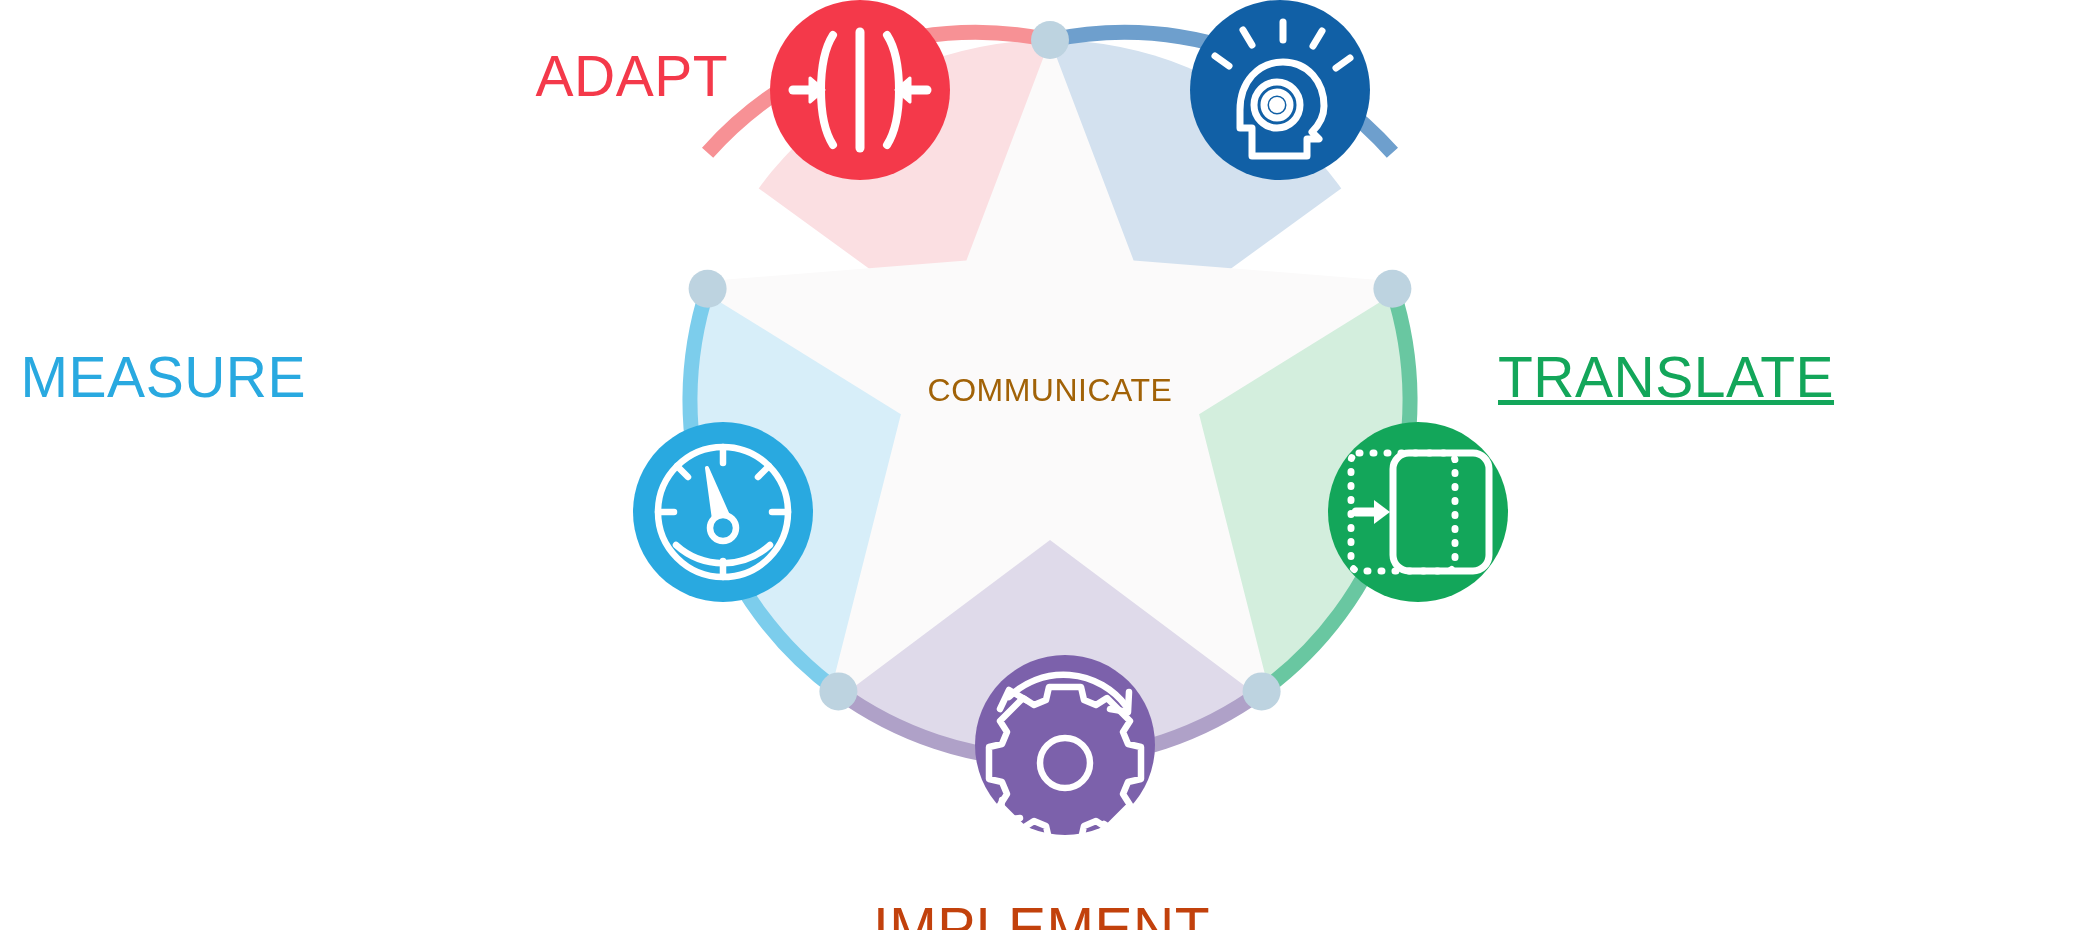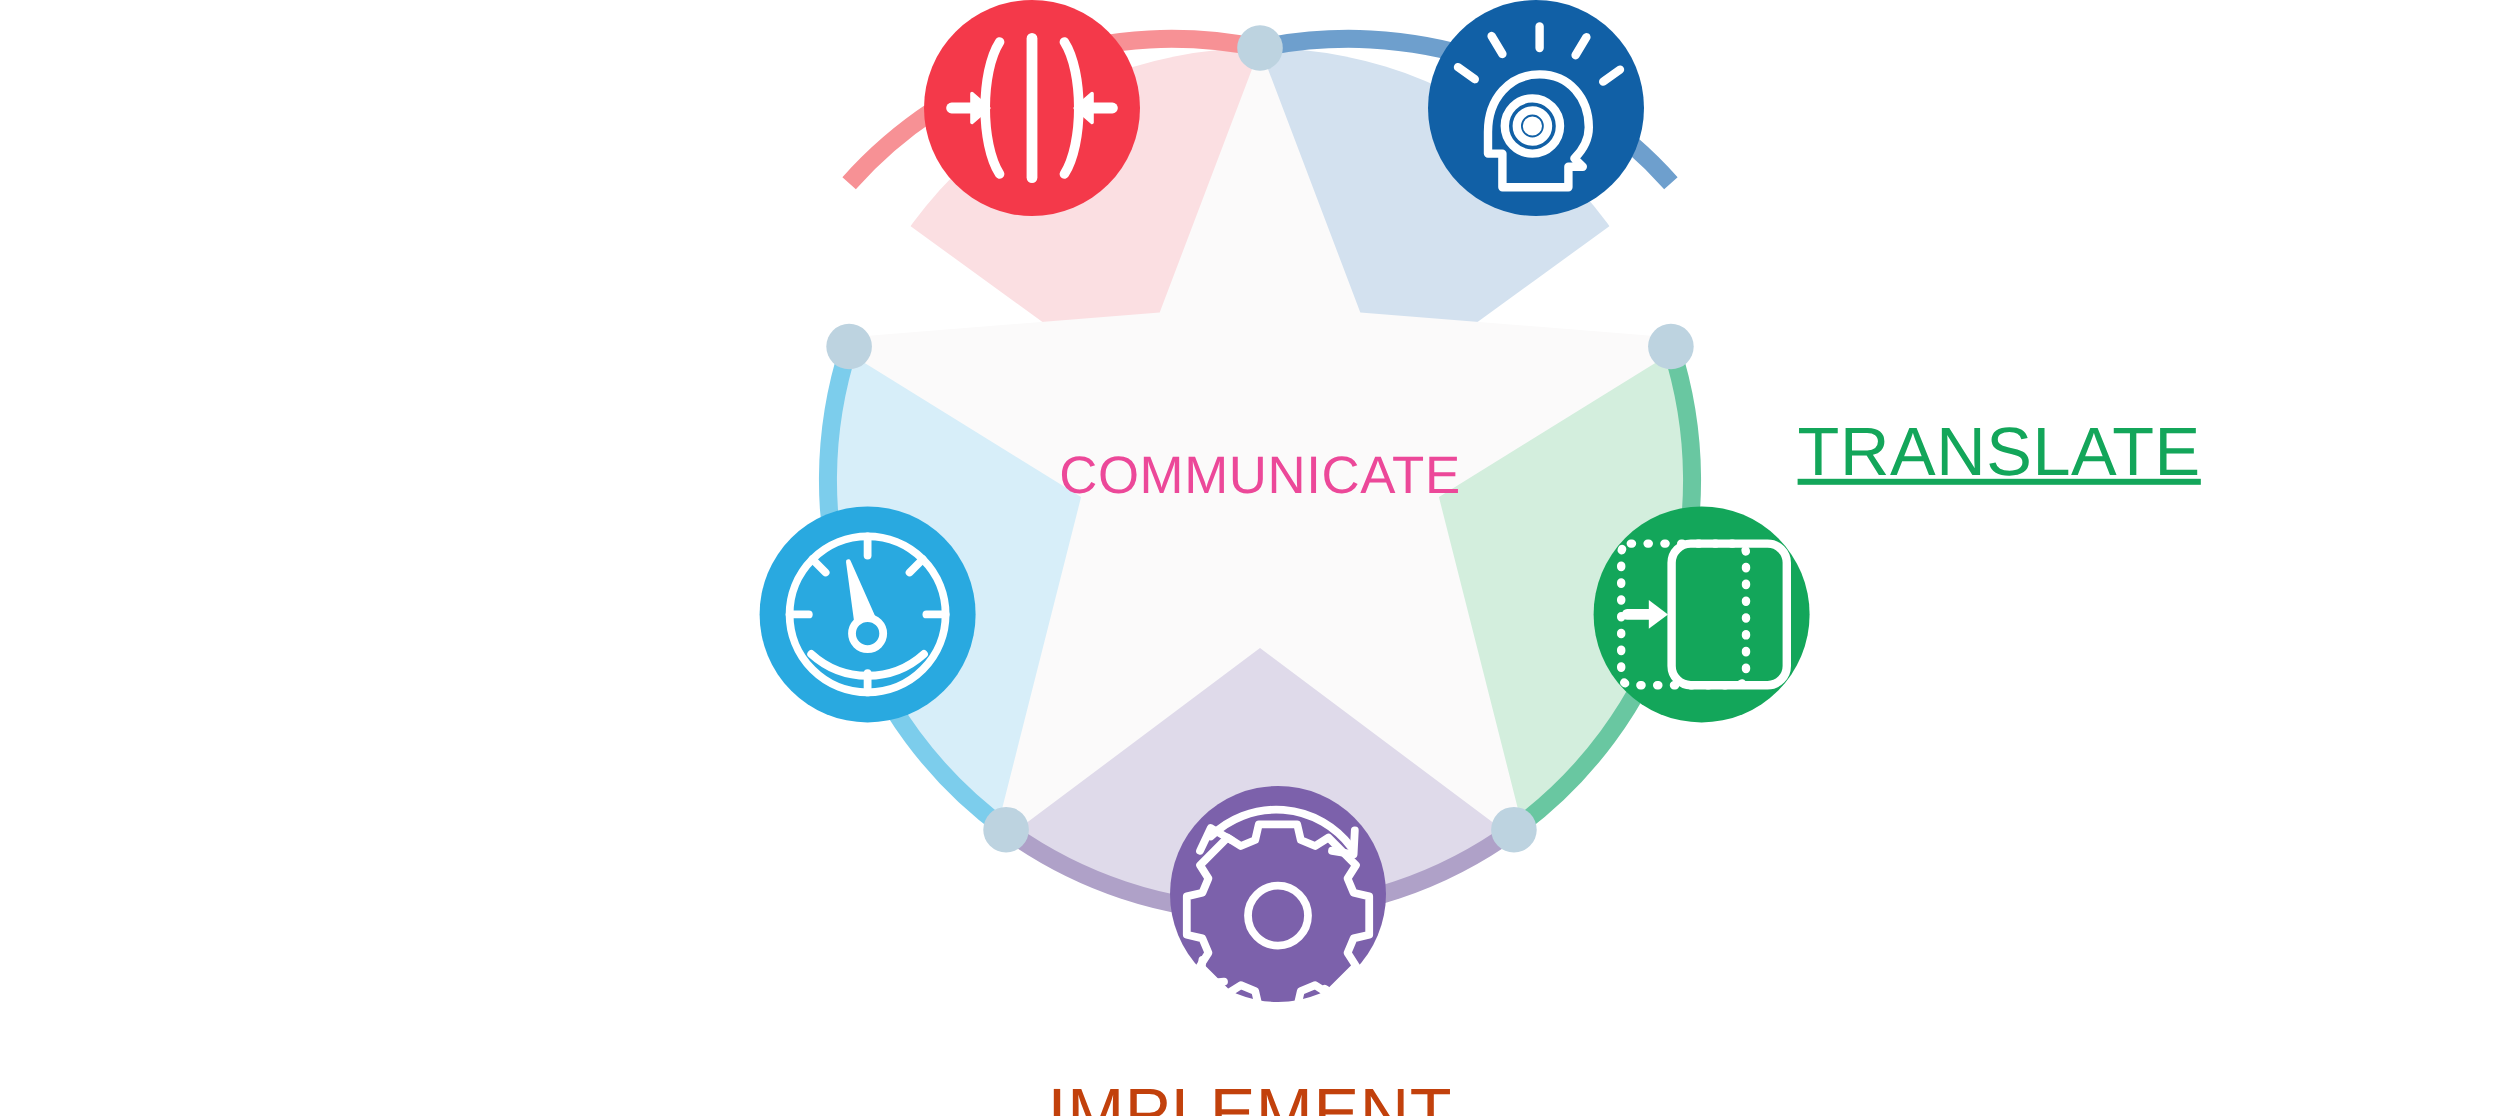--- a/index.html
+++ b/index.html
@@ -38,22 +38,22 @@
   #label-adapt   { right: 1372px; top: 48px;  color: #f4394a; }
   #label-understand { left: 1392px; top: 48px; color: #0f5ca3; }
   #label-translate  { left: 1498px; top: 349px; color: #13a65a; text-decoration: underline; }
   #label-implement  { left: 873px;  top: 916px; color: #c2410c; transform: translateY(-16px); }
   #label-measure    { right: 1794px; top: 349px; color: #29a9e0; }
   #label-communicate {
     position: absolute;
     left: 0; right: 0;
     top: 372px;
     text-align: center;
-    font-size: 44px;
-    color: #ec4899;
+    font-size: 32px;
+    color: #a16207;
     letter-spacing: 0.5px;
     font-family: "Liberation Sans", sans-serif;
   }
 </style>
 </head>
 <body>
 
 <div id="stage">
 
   <svg id="wheel-svg" viewBox="0 0 2100 930">
@@ -199,22 +199,24 @@
 
         <path d="M707,468 L730,520 L715,527 Z" fill="#ffffff" stroke="#ffffff" stroke-width="4"></path>
 
         <circle cx="723" cy="528" r="13" fill="#29a9e0"></circle>
 
         <path d="M676,545 A70,70 0 0,0 770,545"></path>
       </g>
     </g>
   </svg>
 
+  <div class="node-label" id="label-adapt">ADAPT</div>
 
 
   <div class="node-label" id="label-translate">TRANSLATE</div>
 
   <div class="node-label" id="label-implement">IMPLEMENT</div>
 
+  <div class="node-label" id="label-measure">MEASURE</div>
 
   <div id="label-communicate">COMMUNICATE</div>
 
 </div>
 
 </body></html>

